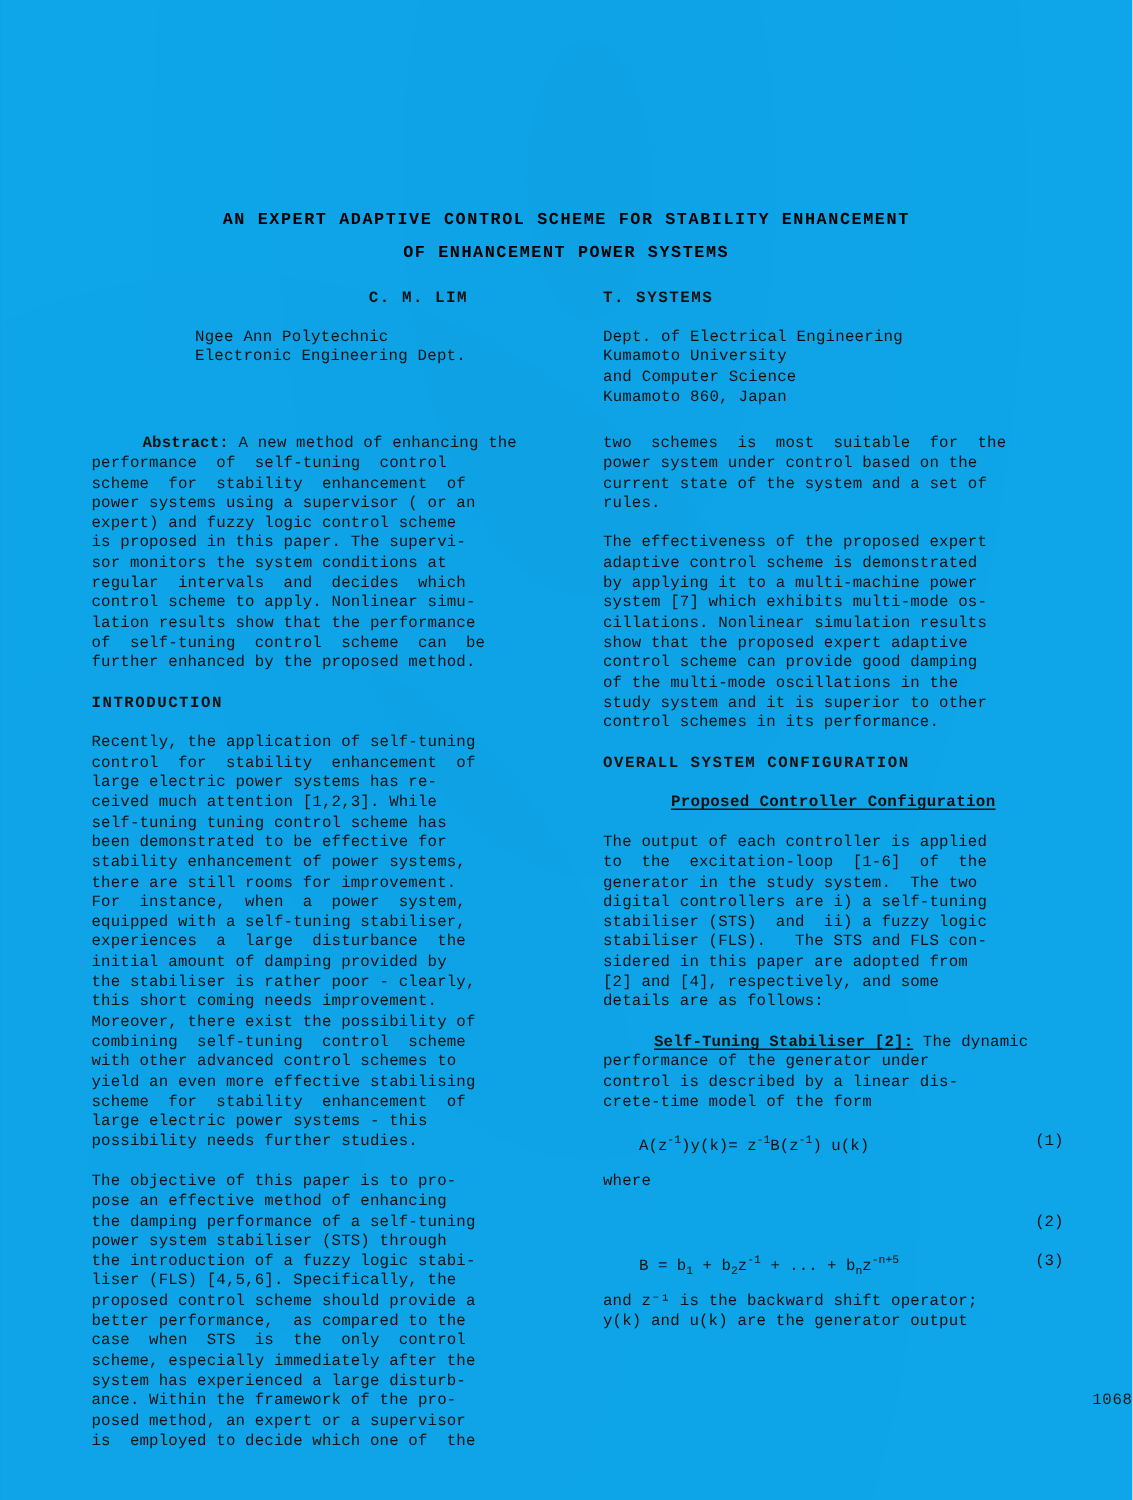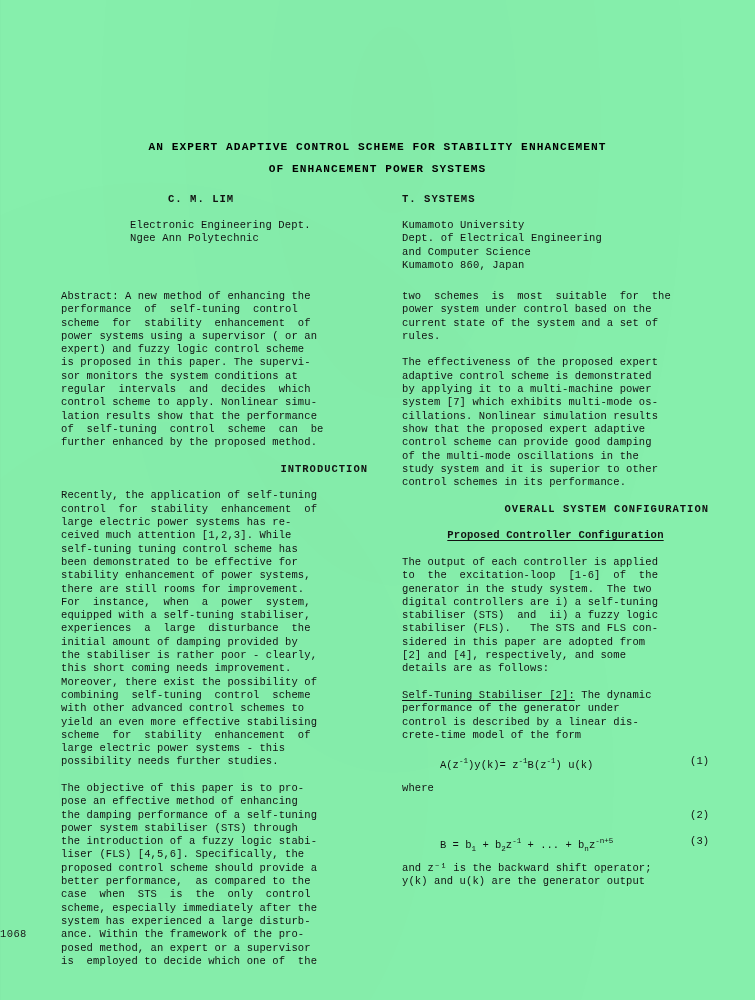--- a/index.html
+++ b/index.html
@@ -12,21 +12,21 @@
     width: 755px;
     height: 1000px;
     position: relative;
     font-family: "Liberation Mono", "DejaVu Sans Mono", monospace;
     color: #111111;
     overflow: hidden;
   }
   .page {
     position: absolute;
     inset: 0;
-    background: #86efac;
+    background: #0ea5e9;
     padding-left: 18px;
   }
   
   .scan-noise {
     position: absolute;
     inset: 0;
     pointer-events: none;
     background:
       linear-gradient(90deg, rgba(0,0,0,0.012) 0 1px, transparent 1px 7px),
       radial-gradient(ellipse at 52% 12%, rgba(0,0,0,0.016), transparent 60%),
@@ -58,21 +58,21 @@
     top: 0;
   }
   .author-col.left  { left: 130px; width: 260px; }
   .author-col.right { left: 402px; width: 300px; }
   .author-name {
     font-weight: bold;
     font-size: 10.6px;
     letter-spacing: 1px;
     margin-bottom: 14px;
   }
-  .author-name.left-name { padding-left: 38px; }
+  .author-name.left-name { padding-left: 38px; text-align: center; }
   .affil-line {
     font-size: 10.5px;
     line-height: 13.4px;
     letter-spacing: 0.15px;
     white-space: pre;
   }
   .columns {
     position: absolute;
     top: 290px;
     left: 0;
@@ -93,91 +93,92 @@
     letter-spacing: 0.1px;
     white-space: pre-wrap;
     color: #121212;
   }
   p.para.tight { margin-bottom: 0; }
   .sec-head {
     margin: 13.3px 0 13.3px 0;
     font-weight: bold;
     font-size: 10.5px;
     letter-spacing: 1px;
-    text-align: right;
+    text-align: left;
     line-height: 13.3px;
   }
   .sub-head {
     margin: 0 0 13.3px 0;
     font-weight: bold;
     font-size: 10.6px;
     letter-spacing: 0.2px;
     line-height: 13.3px;
     text-decoration: underline;
     text-underline-offset: 2px;
     text-align: center;
   }
   .run-in-head {
-    font-weight: normal;
+    font-weight: bold;
     text-decoration: underline;
     text-underline-offset: 2px;
+    margin-left: 34px;
   }
   .eq-block {
     margin: 0 0 13.3px 0;
     position: relative;
     font-size: 10.5px;
     line-height: 13.3px;
     height: 13.3px;
   }
   .eq-body {
     position: absolute;
-    left: 38px;
+    left: 24px;
     top: 0;
     white-space: pre;
   }
   .eq-num {
     position: absolute;
     right: 0;
     top: 0;
   }
   .eq-block sup { font-size: 7.6px; vertical-align: super; }
   .eq-block sub { font-size: 7.6px; vertical-align: sub; }
   .spacer { height: 13.3px; }
   .page-number {
     position: absolute;
     top: 928px;
     left: 0;
     width: 755px;
-    text-align: left;
+    text-align: right;
     font-size: 10.5px;
     letter-spacing: 0.4px;
     color: #1a1a1a;
   }
 </style>
 </head>
 <body>
 
 <div class="page">
   <div class="scan-noise"></div>
 
   <div class="title-block">
     <div class="title-line">AN EXPERT ADAPTIVE CONTROL SCHEME FOR STABILITY ENHANCEMENT</div>
     <div class="title-line">OF ENHANCEMENT POWER SYSTEMS</div>
   </div>
 
   <div class="authors">
     <div class="author-col left">
       <div class="author-name left-name">C. M. LIM</div>
+      <div class="affil-line">Ngee Ann Polytechnic</div>
       <div class="affil-line">Electronic Engineering Dept.</div>
-      <div class="affil-line">Ngee Ann Polytechnic</div>
     </div>
     <div class="author-col right">
       <div class="author-name">T. SYSTEMS</div>
+      <div class="affil-line">Dept. of Electrical Engineering</div>
       <div class="affil-line">Kumamoto University</div>
-      <div class="affil-line">Dept. of Electrical Engineering</div>
       <div class="affil-line">and Computer Science</div>
       <div class="affil-line">Kumamoto 860, Japan</div>
     </div>
   </div>
 
   <div class="columns">
 
     <div class="col left">
       <p class="para"><span class="run-in-head" style="text-decoration:none">Abstract:</span><span> A new method of enhancing the
 performance  of  self-tuning  control

